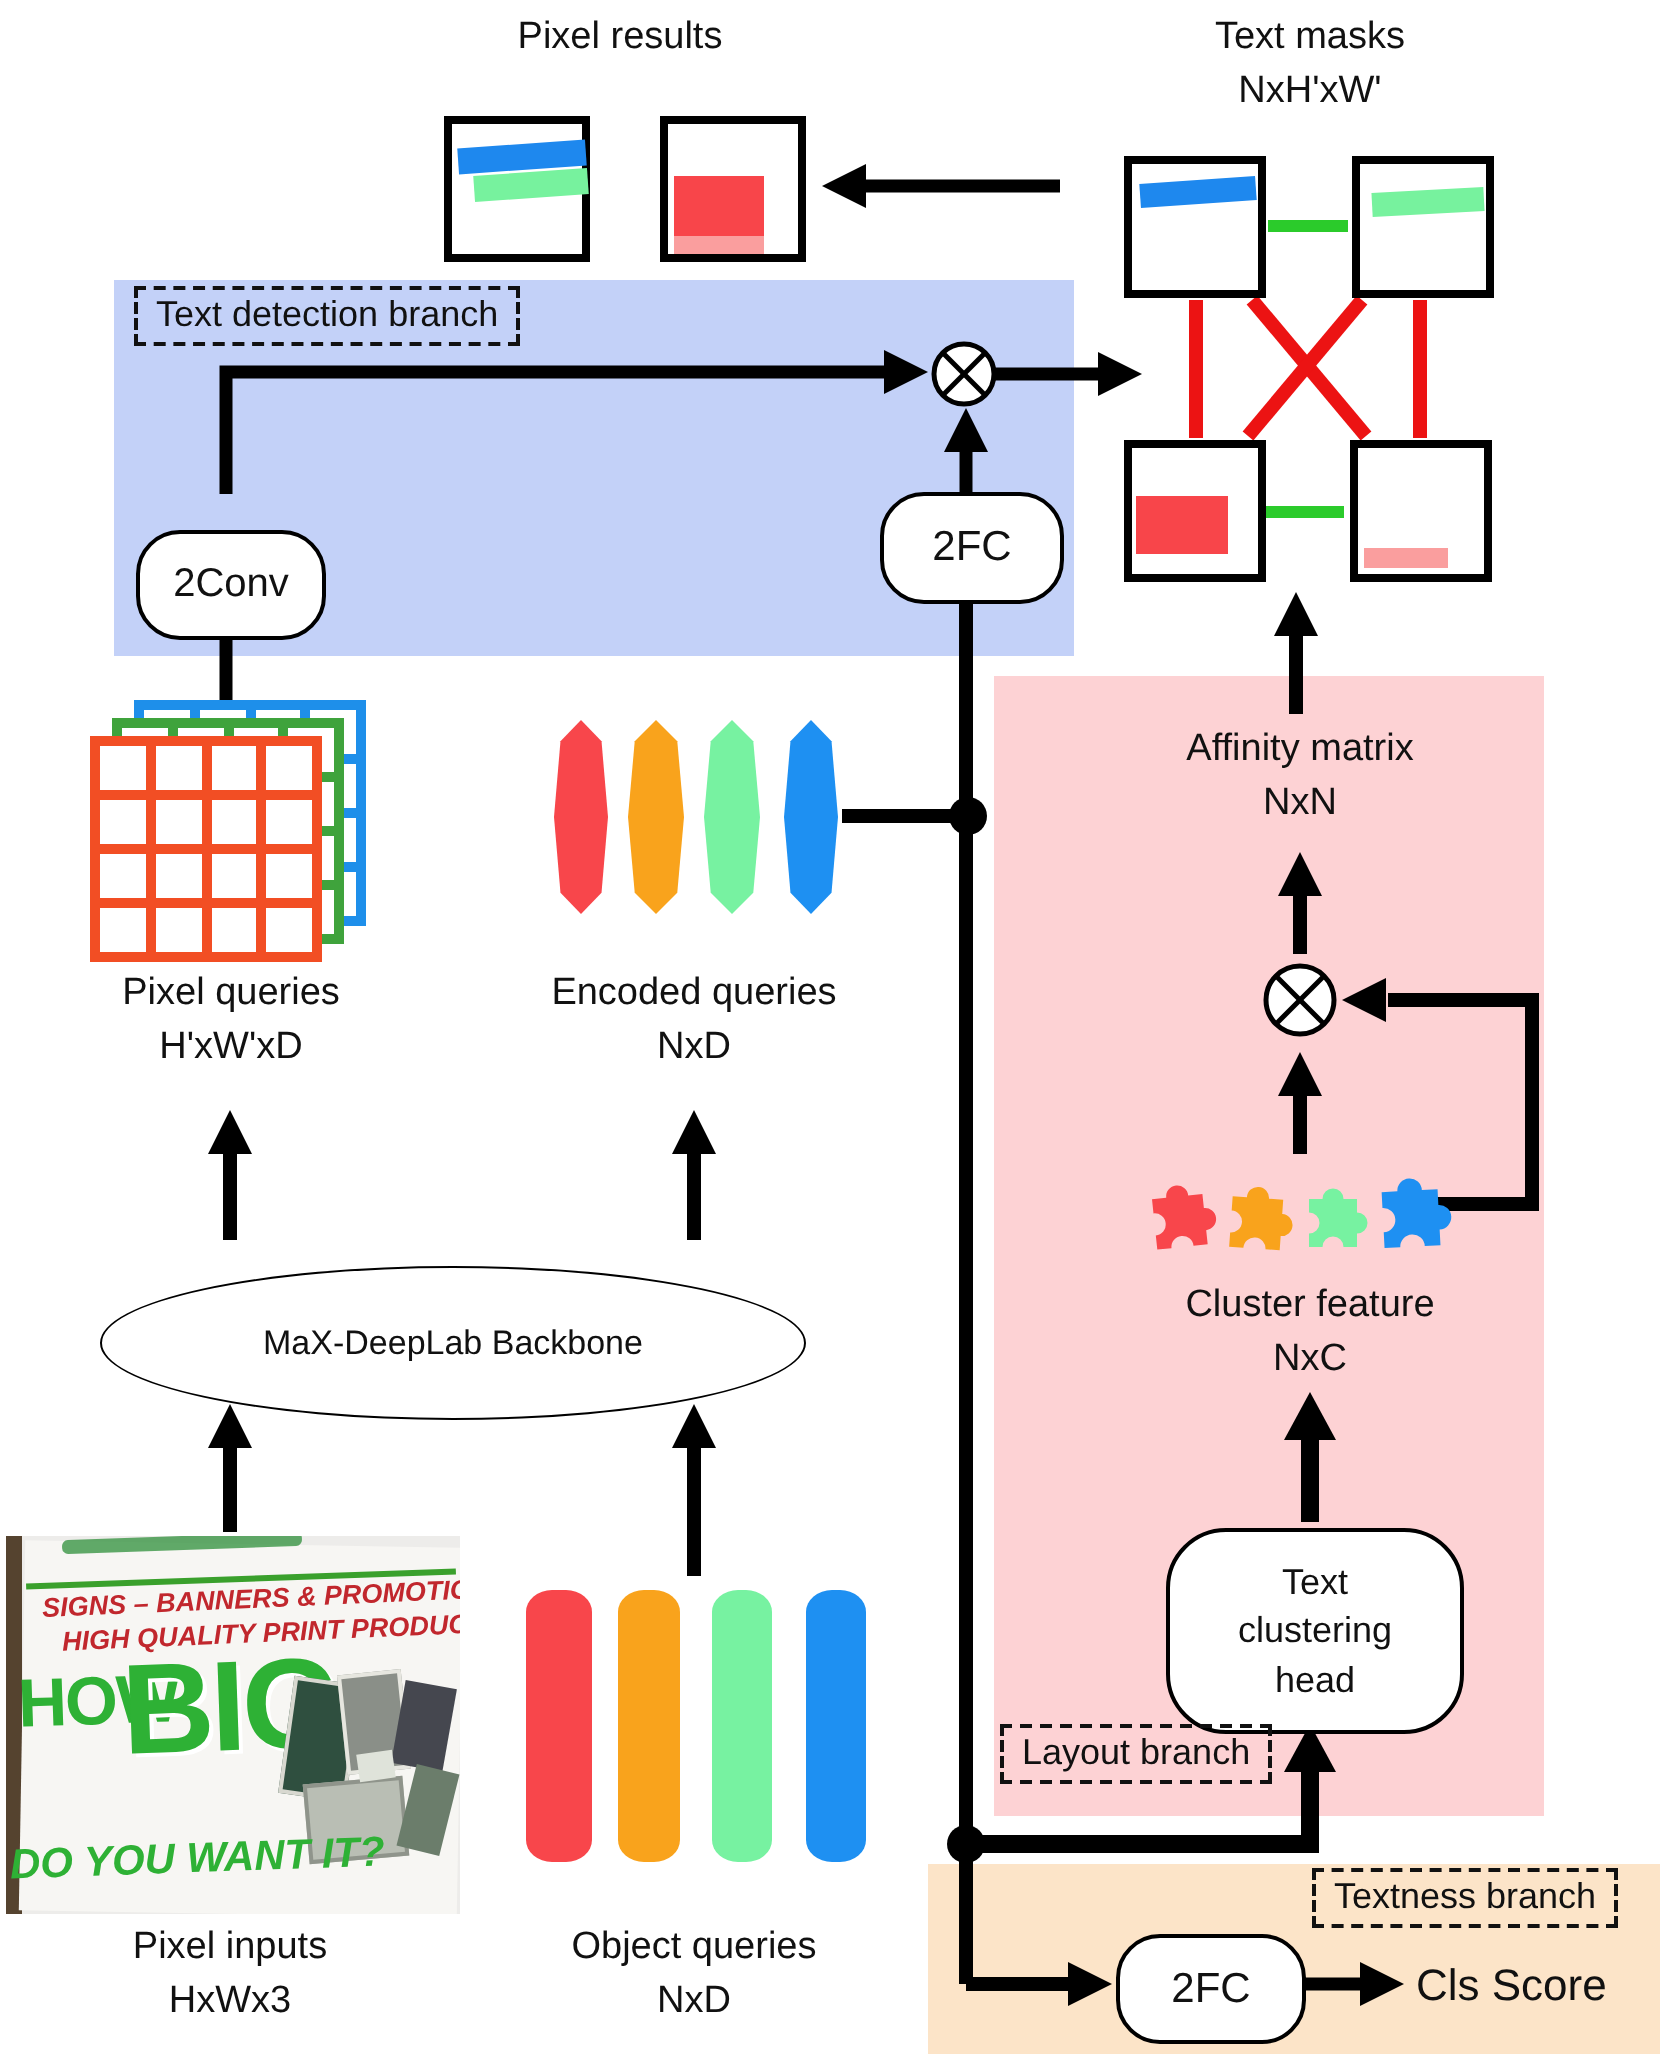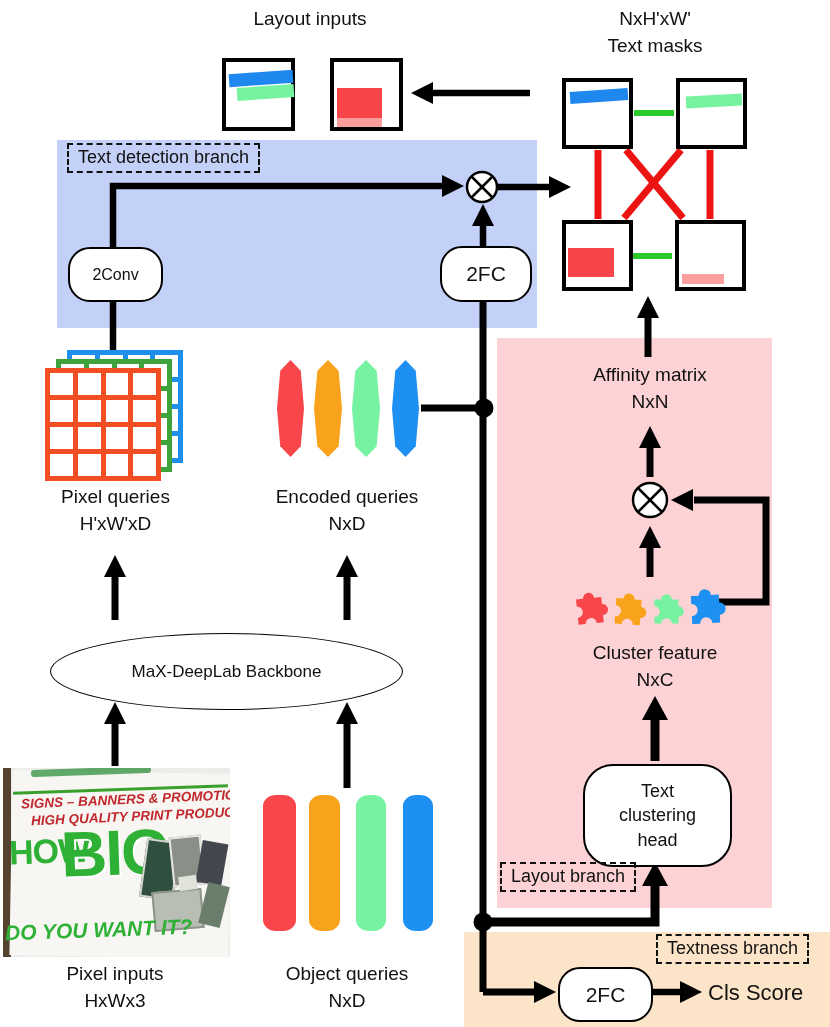--- a/index.html
+++ b/index.html
@@ -137,24 +137,24 @@
     <g>
       <circle cx="650" cy="500" r="17" fill="#fff" stroke="#000" stroke-width="2.5"></circle>
       <line x1="638" y1="488" x2="662" y2="512" stroke="#000" stroke-width="2.5"></line>
       <line x1="662" y1="488" x2="638" y2="512" stroke="#000" stroke-width="2.5"></line>
     </g>
 
     <circle cx="484" cy="408" r="9.5" fill="#000"></circle>
     <circle cx="483" cy="922" r="9.5" fill="#000"></circle>
   </svg>
 
-  <div class="lbl" style="left:230px;top:6px;width:160px;">Layout inputs</div>
+  <div class="lbl" style="left:230px;top:6px;width:160px;">Pixel results</div>
   <div class="lbl" style="left:575px;top:6px;width:160px;">
+    <div>Text masks</div>
     <div>NxH'xW'</div>
-    <div>Text masks</div>
   </div>
 
   <div class="mbox" style="left:222px;top:58px;width:73px;height:73px;">
     <div class="bar" style="left:3px;top:10px;width:64px;height:13px;background:#1e88ee;transform:rotate(-4deg);"></div>
     <div class="bar" style="left:11px;top:24px;width:57px;height:13px;background:#77f29e;transform:rotate(-4deg);"></div>
   </div>
   <div class="mbox" style="left:330px;top:58px;width:73px;height:73px;">
     <div class="bar" style="left:3px;top:26px;width:45px;height:30px;background:#f8454a;"></div>
     <div class="bar" style="left:3px;top:56px;width:45px;height:9px;background:#fa9e9e;"></div>
   </div>
@@ -169,21 +169,21 @@
     <div class="bar" style="left:2px;top:24px;width:46px;height:29px;background:#f8454a;"></div>
   </div>
   <div class="mbox" style="left:675px;top:220px;width:71px;height:71px;">
     <div class="bar" style="left:3px;top:50px;width:42px;height:10px;background:#fa9e9e;"></div>
   </div>
 
   <div class="dashedlbl" style="left:67px;top:143px;">Text detection branch</div>
   <div class="dashedlbl" style="left:500px;top:862px;">Layout branch</div>
   <div class="dashedlbl" style="left:656px;top:934px;">Textness branch</div>
 
-  <div class="pill" style="left:68px;top:247px;width:91px;height:51px;border-radius:22px;font-size:16px;">
+  <div class="pill" style="left:68px;top:265px;width:91px;height:51px;border-radius:22px;font-size:20px;">
       <span>2Conv</span>
     </div>
   <div class="pill" style="left:440px;top:246px;width:88px;height:52px;border-radius:22px;font-size:21px;">
       <span>2FC</span>
     </div>
   <div class="pill" style="left:50px;top:633px;width:351px;height:75px;border-radius:50%;font-size:17px;border-width:1.5px;">
       <span>MaX-DeepLab Backbone</span>
     </div>
   <div class="pill" style="left:583px;top:764px;width:145px;height:99px;border-radius:30px;font-size:18px;line-height:1.35;">
       <span style="display:inline-block;width:104px;">Text clustering head</span>

